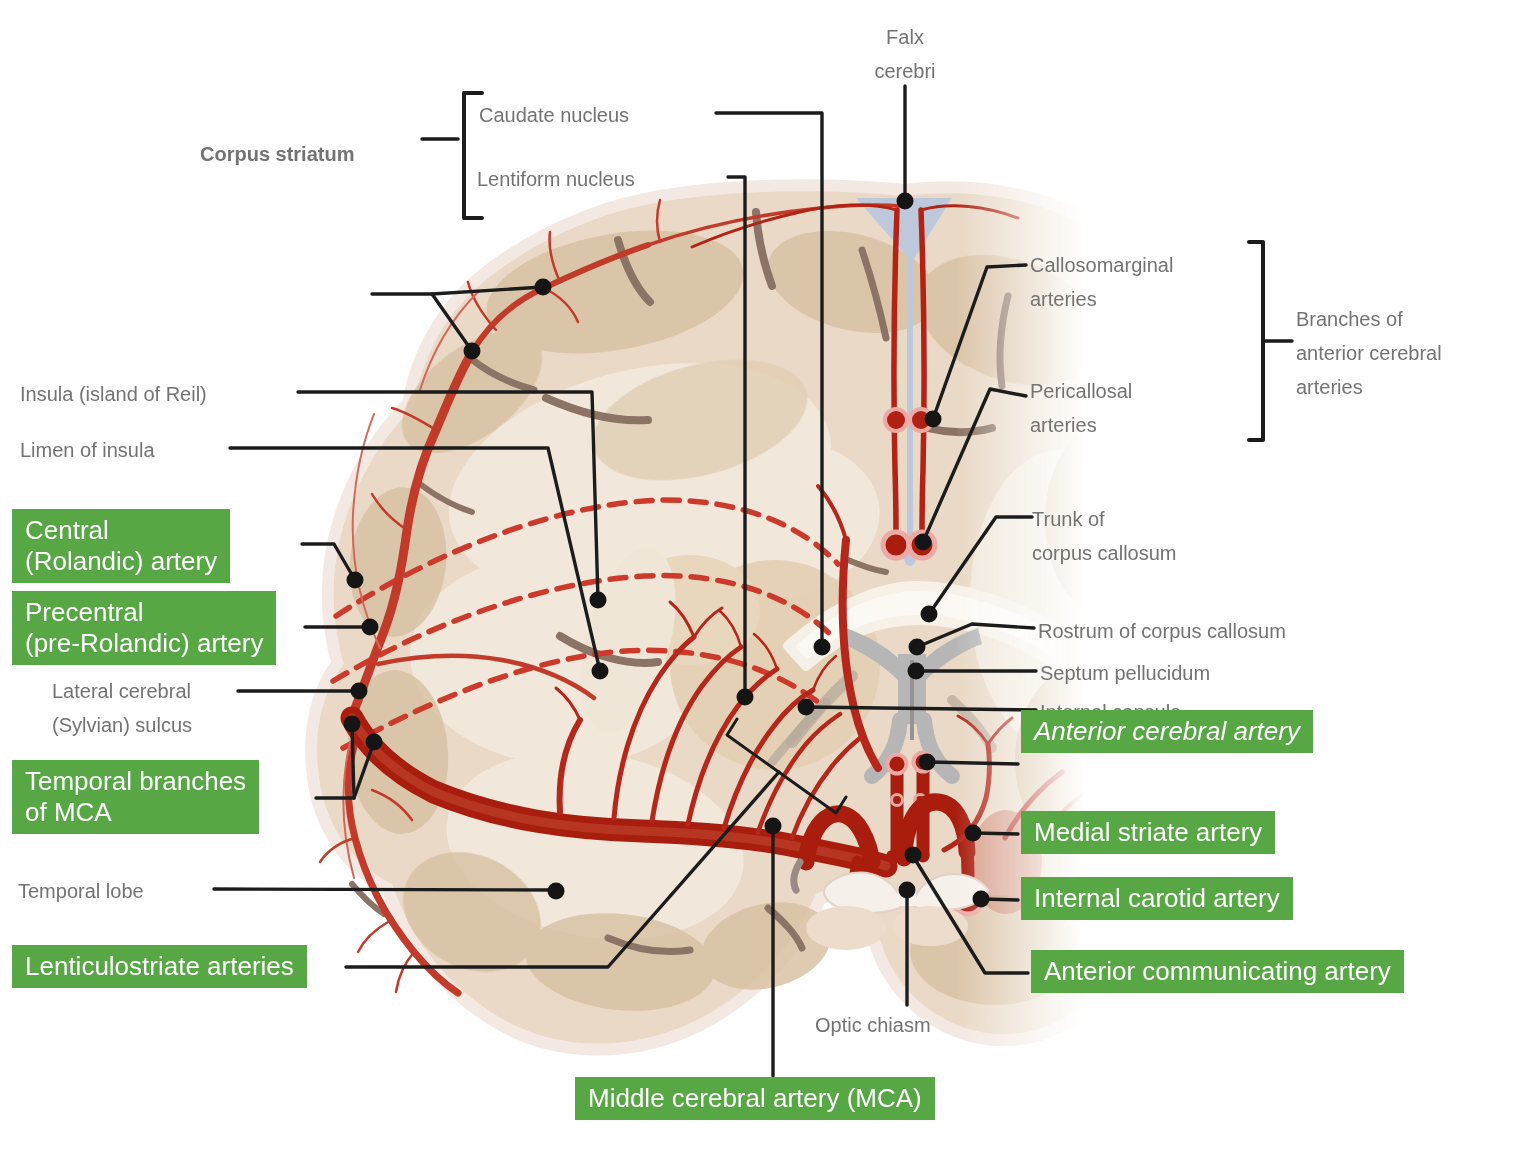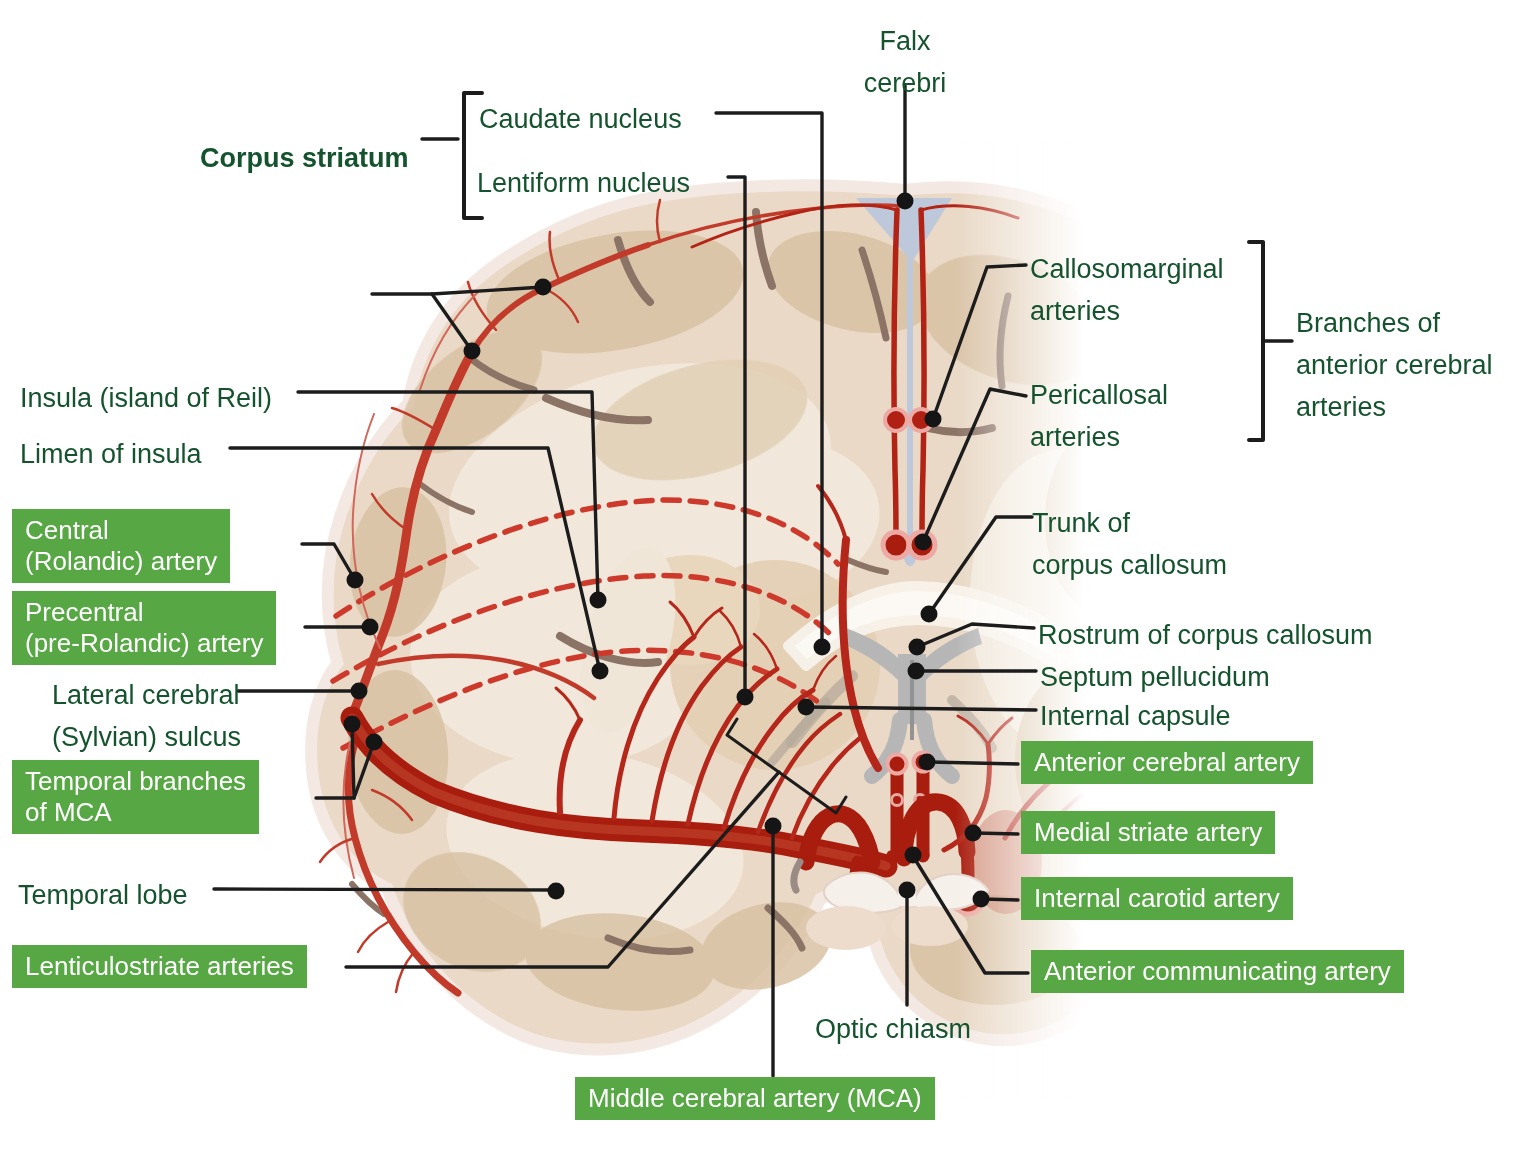--- a/index.html
+++ b/index.html
@@ -1,20 +1,20 @@
 <!DOCTYPE html>
 <html style="--green: #57a744;"><head>
 <meta charset="utf-8">
 <style>
   html,body{margin:0;padding:0;background:#fff;}
   #stage{position:relative;width:1536px;height:1160px;background:#ffffff;overflow:hidden;
          font-family:"Liberation Sans",sans-serif;}
   #art{position:absolute;left:0;top:0;}
   #labels{position:absolute;left:0;top:0;width:100%;height:100%;pointer-events:none;}
-  .lbl{position:absolute;font-size:27px;line-height:42px;color:#14532d;white-space:pre-line;}
+  .lbl{position:absolute;font-size:20px;line-height:34px;color:#737373;white-space:pre-line;}
   .lbl.bold{font-weight:bold;margin-top:13px;}
   .lbl.green{background:var(--green,#57a744);color:#fff;font-size:26px;line-height:31px;
              padding:6px 13px;}
 </style>
 </head>
 <body>
 
 <div id="stage">
 
 <svg id="art" width="1536" height="1160" viewBox="0 0 1536 1160">
@@ -314,19 +314,19 @@
       <div class="lbl plain" style="left: 1030px; top: 374px;">Pericallosal
 arteries</div>
       <div class="lbl plain" style="left: 1296px; top: 302px;">Branches of
 anterior cerebral
 arteries</div>
       <div class="lbl plain" style="left: 1038px; top: 614px;">Rostrum of corpus callosum</div>
       <div class="lbl plain" style="left: 1032px; top: 502px;">Trunk of
 corpus callosum</div>
       <div class="lbl plain" style="left: 1040px; top: 656px;">Septum pellucidum</div>
       <div class="lbl plain" style="left: 1040px; top: 695px;">Internal capsule</div>
-      <div class="lbl green" style="left: 1021px; top: 741px;">Anterior cerebral artery</div>
+      <div class="lbl green" style="left: 1021px; top: 710px; font-style: italic;">Anterior cerebral artery</div>
       <div class="lbl green" style="left: 1021px; top: 811px;">Medial striate artery</div>
       <div class="lbl green" style="left: 1021px; top: 877px;">Internal carotid artery</div>
       <div class="lbl green" style="left: 1031px; top: 950px;">Anterior communicating artery</div>
     </div>
 
 </div>
 
 </body></html>

